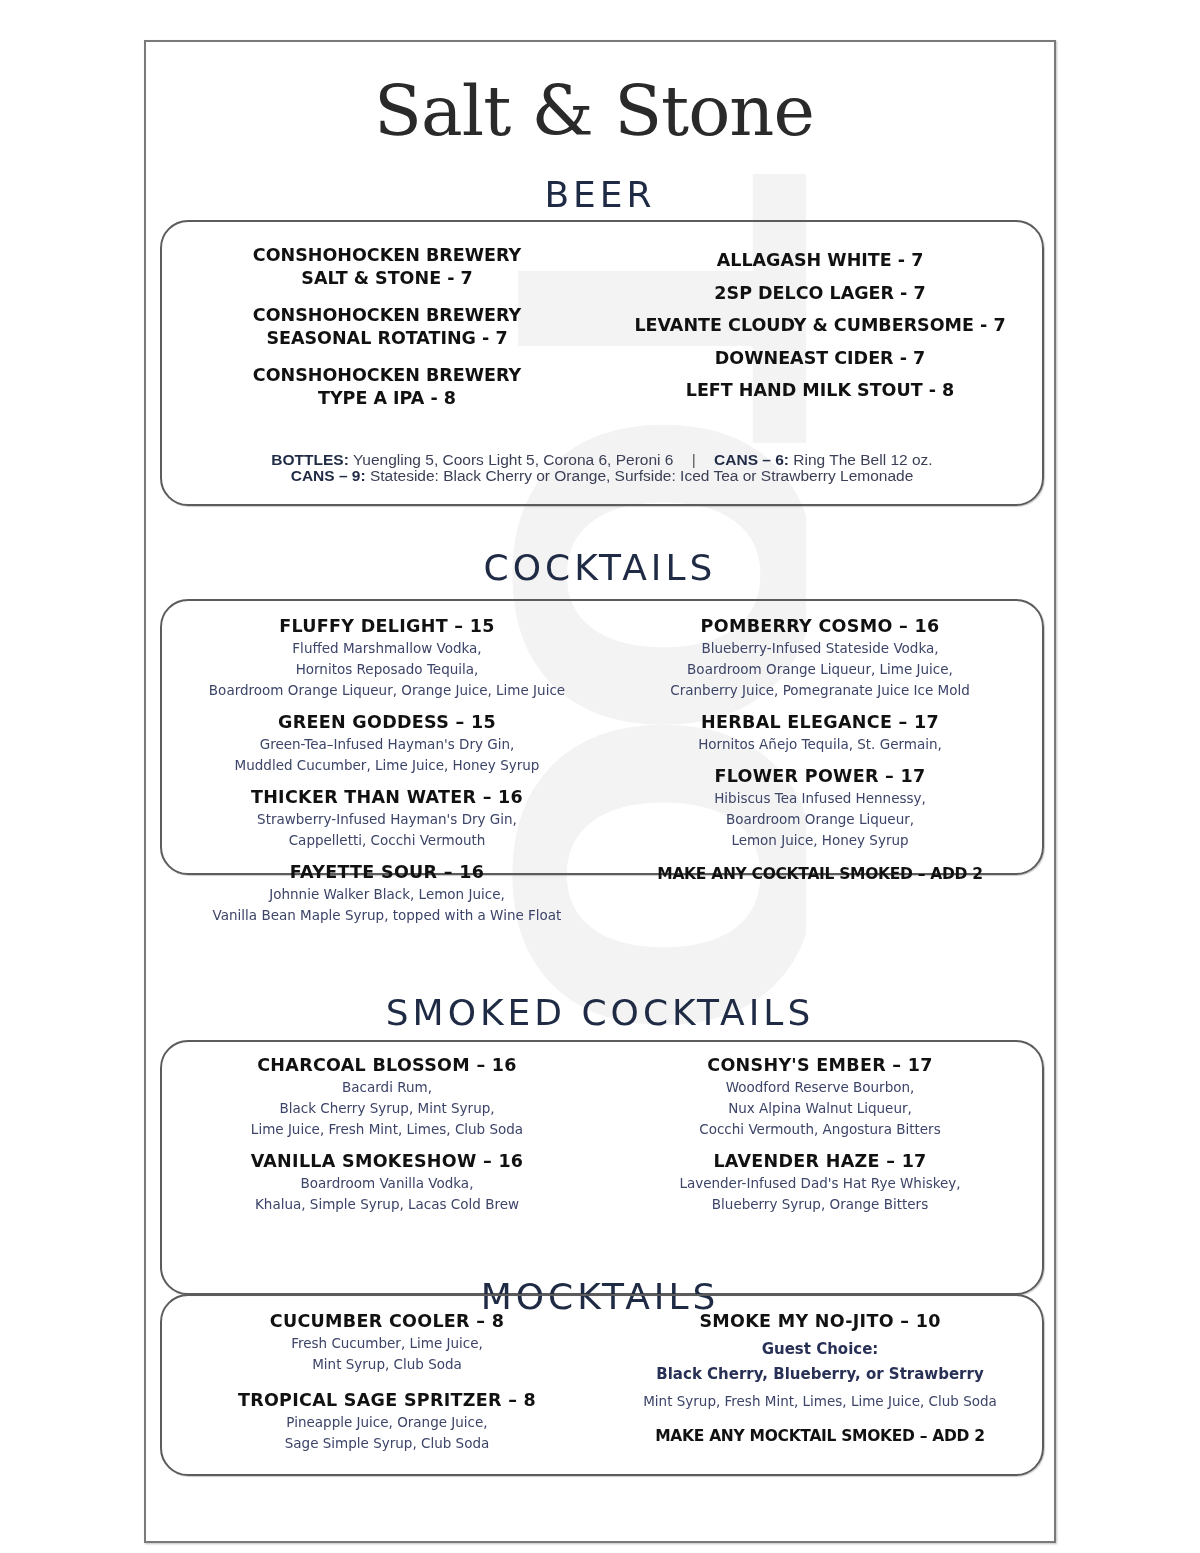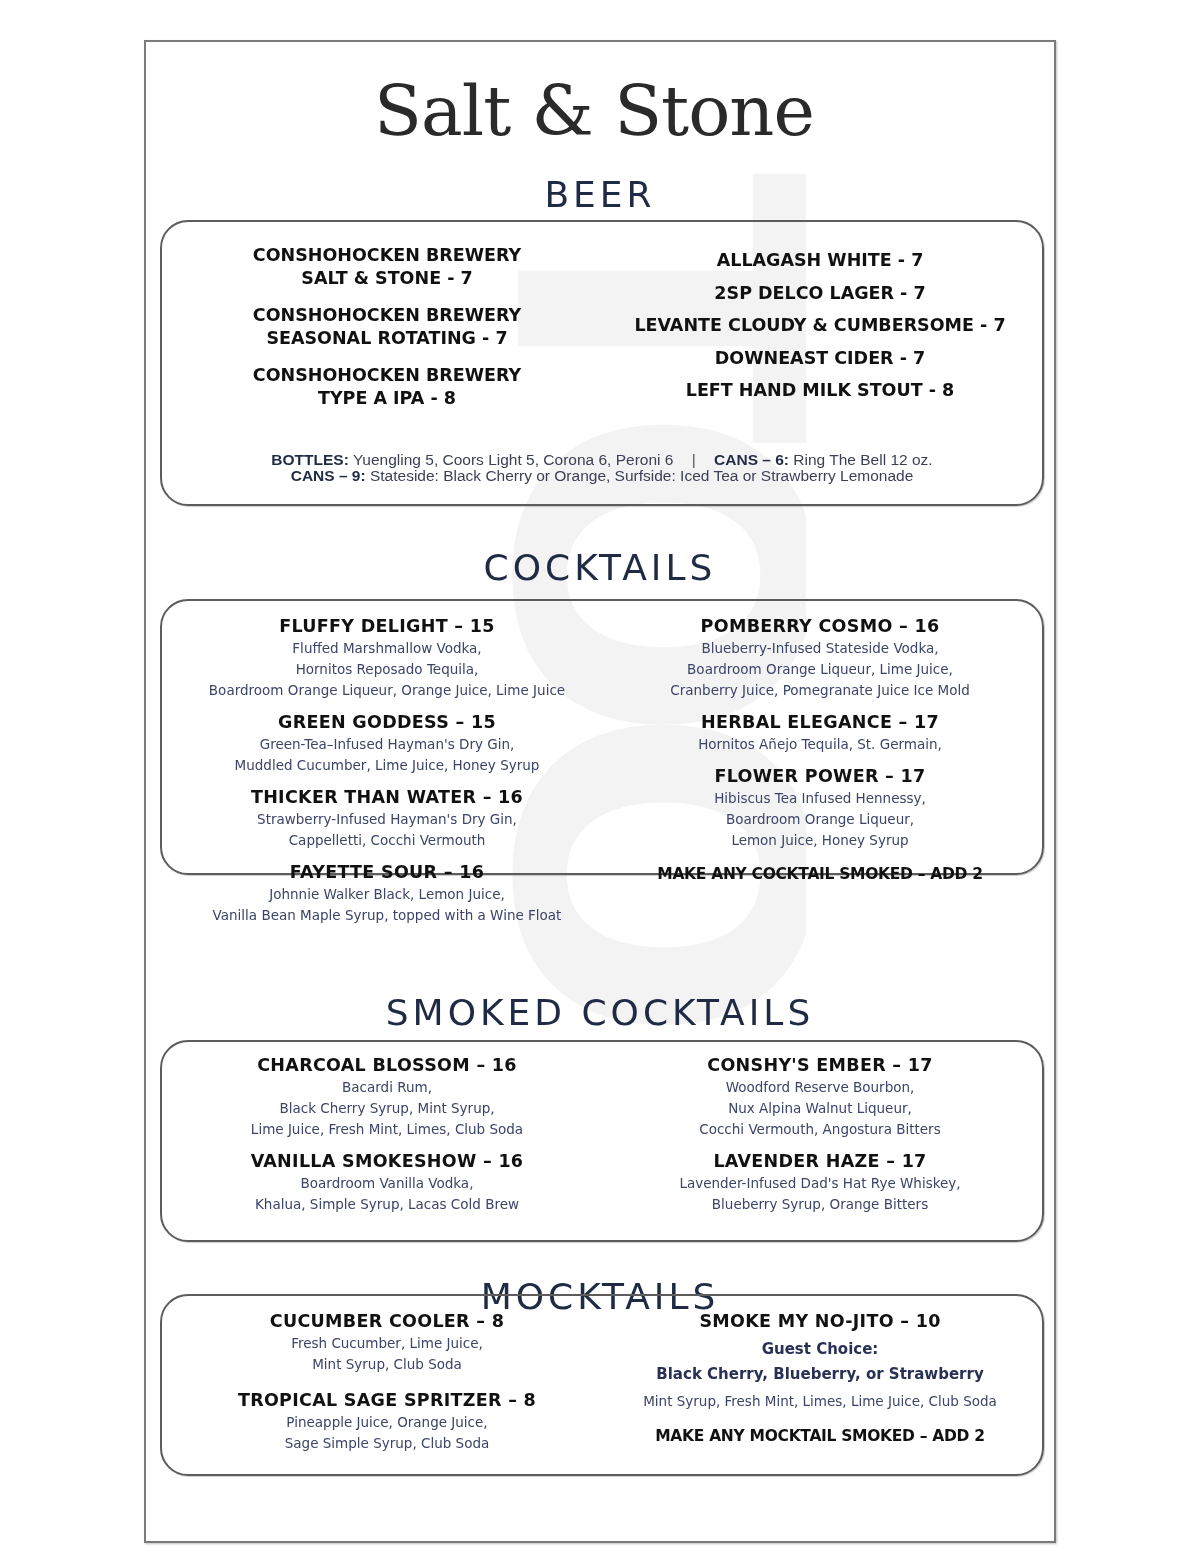--- a/index.html
+++ b/index.html
@@ -139,21 +139,21 @@
         <div class="name">FLOWER POWER – 17</div>
         <div class="desc">Hibiscus Tea Infused Hennessy,</div>
         <div class="desc">Boardroom Orange Liqueur,</div>
         <div class="desc">Lemon Juice, Honey Syrup</div>
       </div>
       <div class="note" style="margin-top:14px;">MAKE ANY COCKTAIL SMOKED – ADD 2</div>
     </div>
   </div>
 
   <div class="section-title" style="top:950px;">SMOKED COCKTAILS</div>
-  <div class="box" style="top:998px; height:202px;">
+  <div class="box" style="top:998px; height:255px;">
     <div class="col left" style="top:12px;">
       <div class="item">
         <div class="name">CHARCOAL BLOSSOM – 16</div>
         <div class="desc">Bacardi Rum,</div>
         <div class="desc">Black Cherry Syrup, Mint Syrup,</div>
         <div class="desc">Lime Juice, Fresh Mint, Limes, Club Soda</div>
       </div>
       <div class="item">
         <div class="name">VANILLA SMOKESHOW – 16</div>
         <div class="desc">Boardroom Vanilla Vodka,</div>

